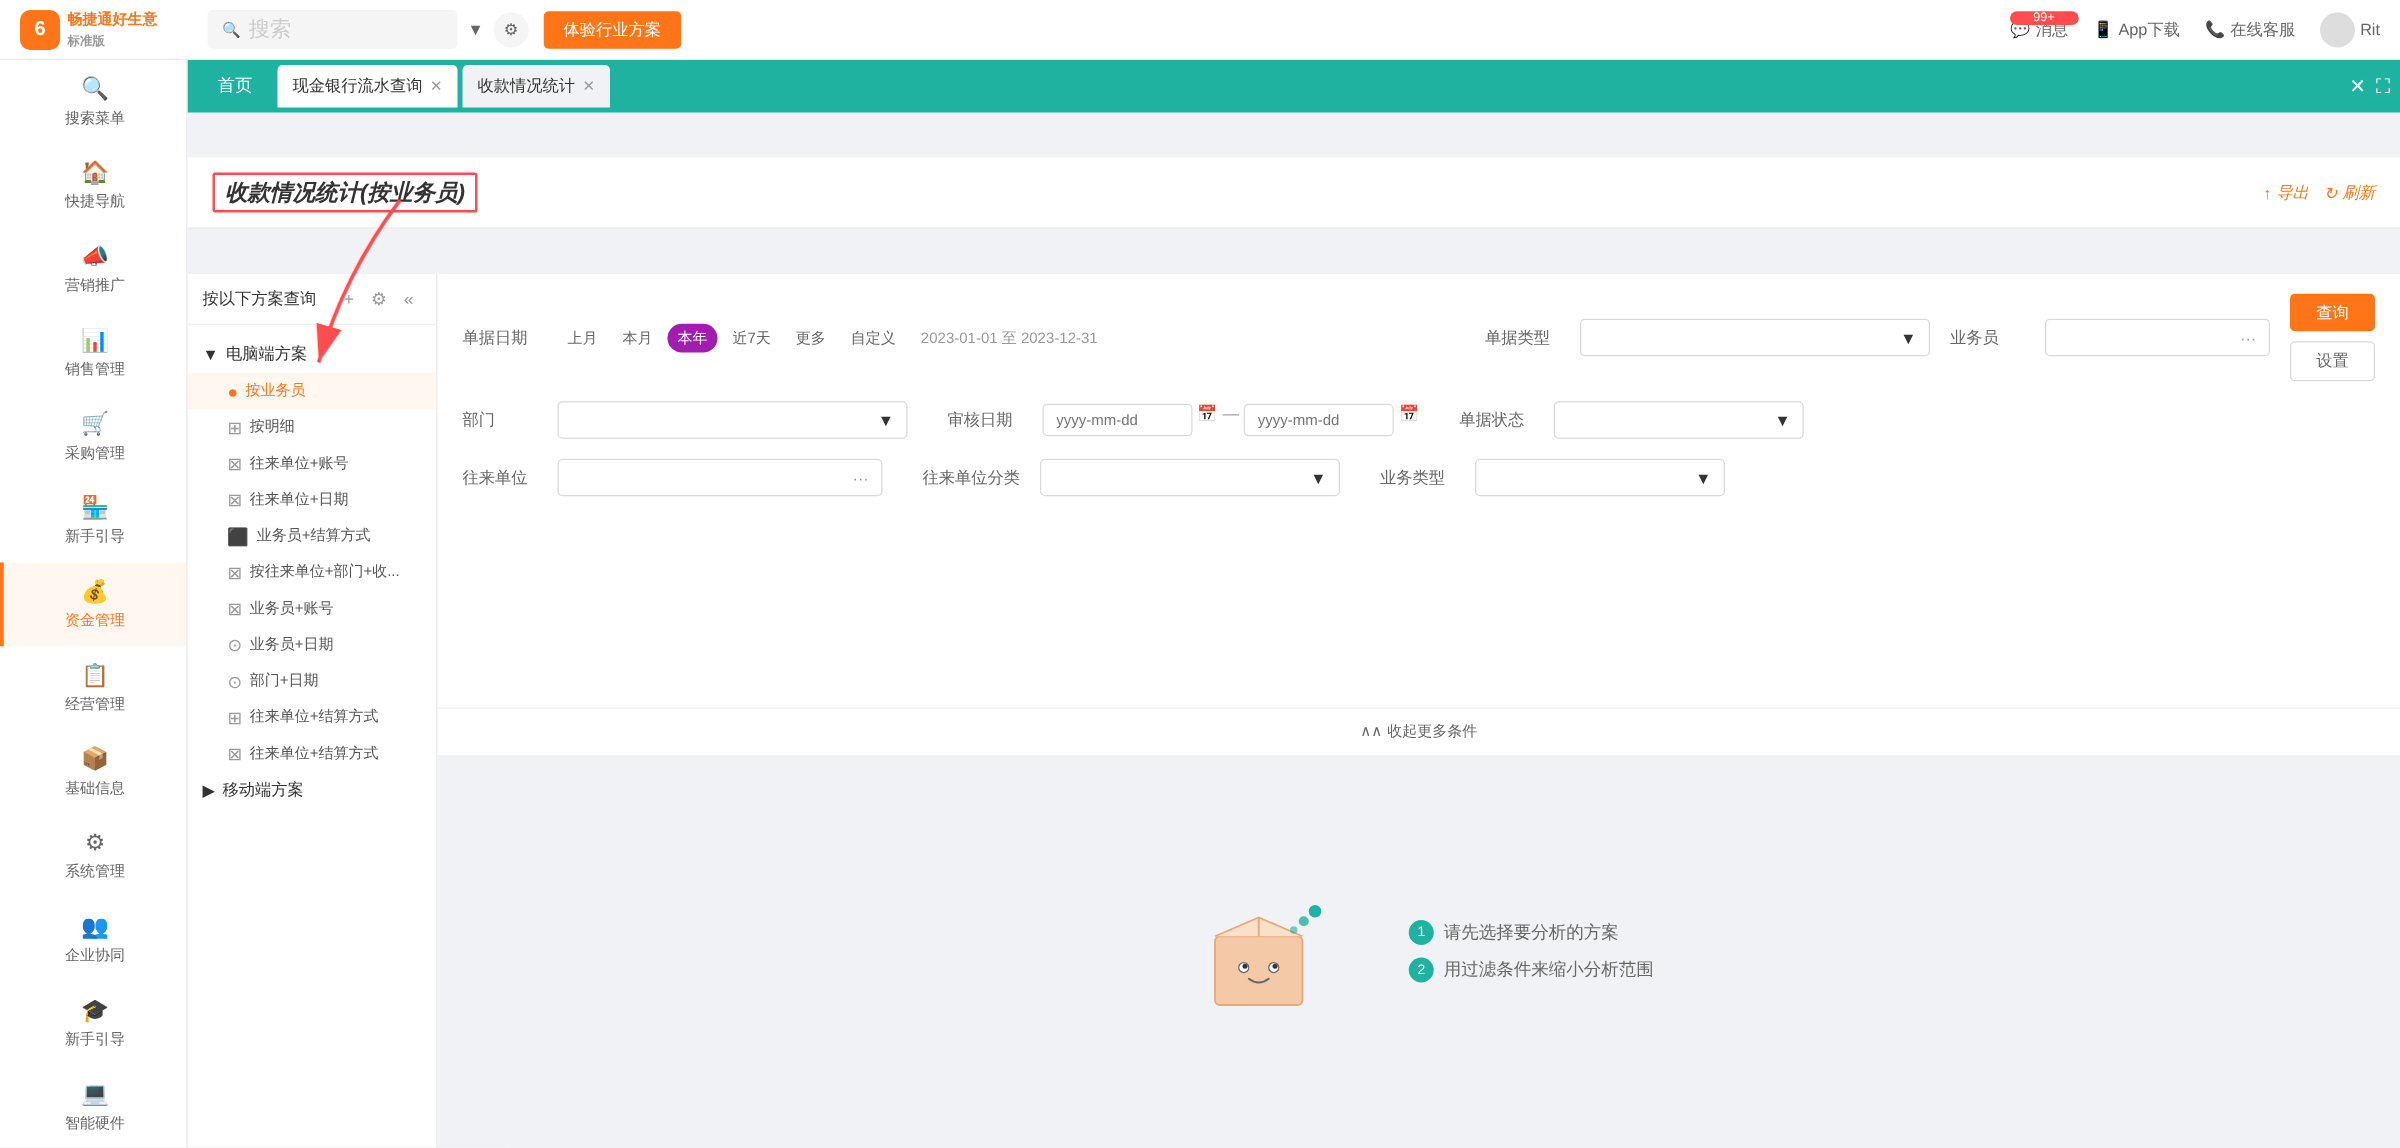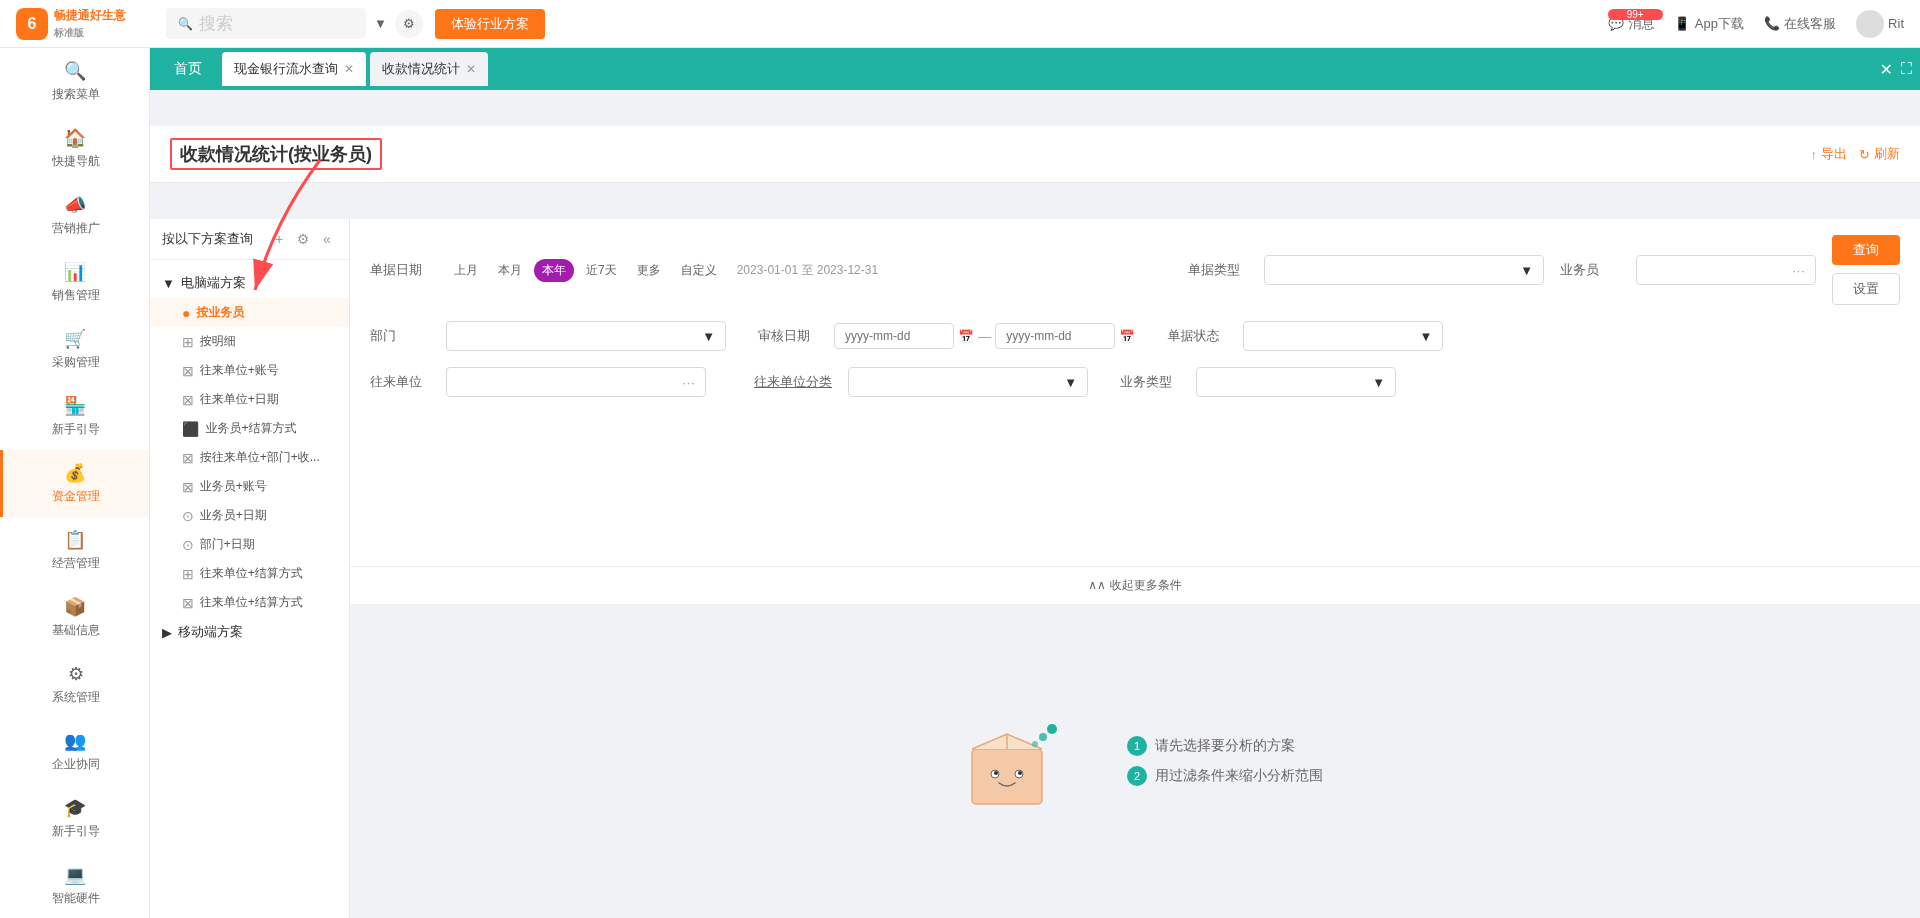--- a/index.html
+++ b/index.html
@@ -197,20 +197,21 @@
       font-size: 16px;
     }
 
     
     .page-header {
       background: #fff;
       padding: 12px 20px;
       display: flex;
       align-items: center;
       border-bottom: 1px solid #e8e8e8;
+      font-style: italic;
     }
     .page-title {
       font-size: 18px;
       font-weight: bold;
       color: #333;
       border: 2px solid #ff4d4f;
       padding: 2px 8px;
       border-radius: 2px;
     }
     .page-actions {
@@ -343,21 +344,20 @@
       padding: 5px 10px;
       min-width: 200px;
       cursor: pointer;
       background: #fff;
       color: #333;
       justify-content: space-between;
     }
     .filter-select-wide { min-width: 280px; }
     .filter-date-input {
       display: flex;
-      align-items: center;
       gap: 4px;
     }
     .date-field {
       border: 1px solid #d9d9d9;
       border-radius: 4px;
       padding: 5px 10px;
       width: 120px;
       font-size: 12px;
       color: #999;
     }
@@ -594,21 +594,21 @@
         <div class="scheme-tree">
 
           <div class="tree-group">
             <div class="tree-group-header">
               <span>▼</span>
               <span>电脑端方案</span>
             </div>
 
             <div class="tree-item active">
               <span class="tree-item-icon" style="color:#ff7518;">●</span>
-              <span style="color:#ff7518;font-weight:bold;">按业务员</span>
+              <span style="color:#ff7518;font-weight:normal;">按业务员</span>
             </div>
             <div class="tree-item">
               <span class="tree-item-icon">⊞</span>
               <span>按明细</span>
             </div>
             <div class="tree-item">
               <span class="tree-item-icon">⊠</span>
               <span>往来单位+账号</span>
             </div>
             <div class="tree-item">
@@ -711,21 +711,21 @@
             </div>
           </div>
 
           <div class="filter-row">
             <span class="filter-label">往来单位</span>
             <div class="filter-select" style="min-width:260px;">
               <span style="color:#ccc;">　</span>
               <span class="filter-dots">···</span>
             </div>
 
-            <span class="filter-label" style="margin-left:32px;text-decoration:underline;">往来单位分类</span>
+            <span class="filter-label" style="margin-left:16px;">往来单位分类</span>
             <div class="filter-select" style="min-width:240px;">
               <span style="color:#ccc;">　</span>
               <span>▼</span>
             </div>
 
             <span class="filter-label" style="margin-left:16px;">业务类型</span>
             <div class="filter-select" style="min-width:200px;">
               <span style="color:#ccc;">　</span>
               <span>▼</span>
             </div>

